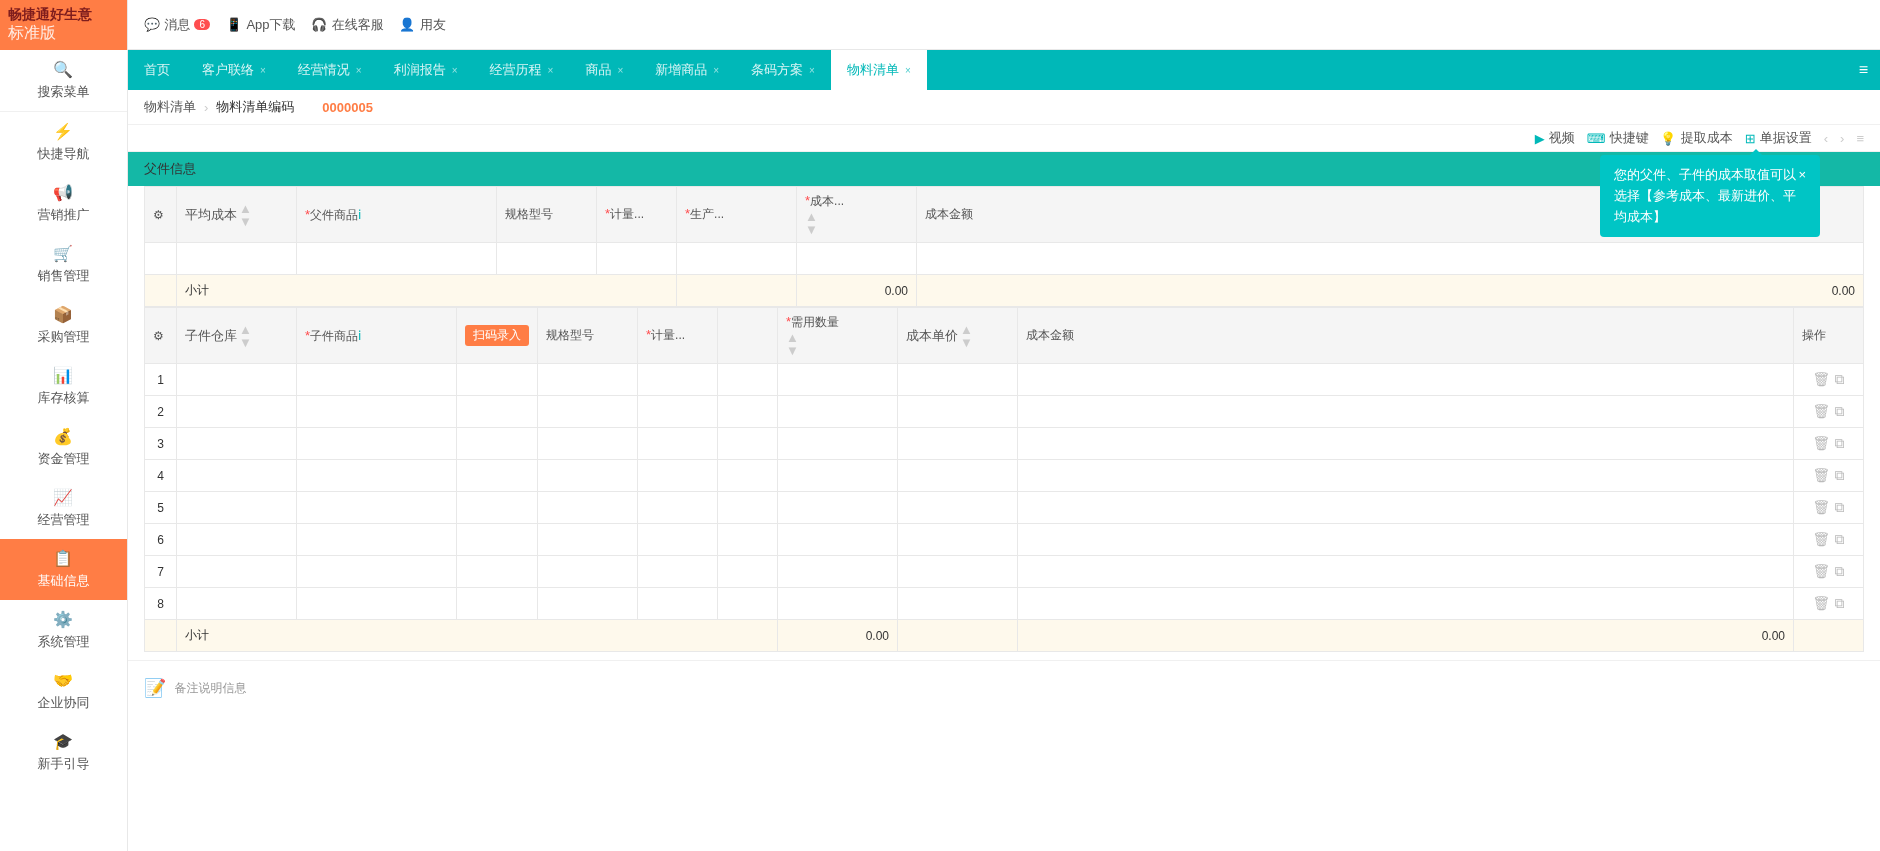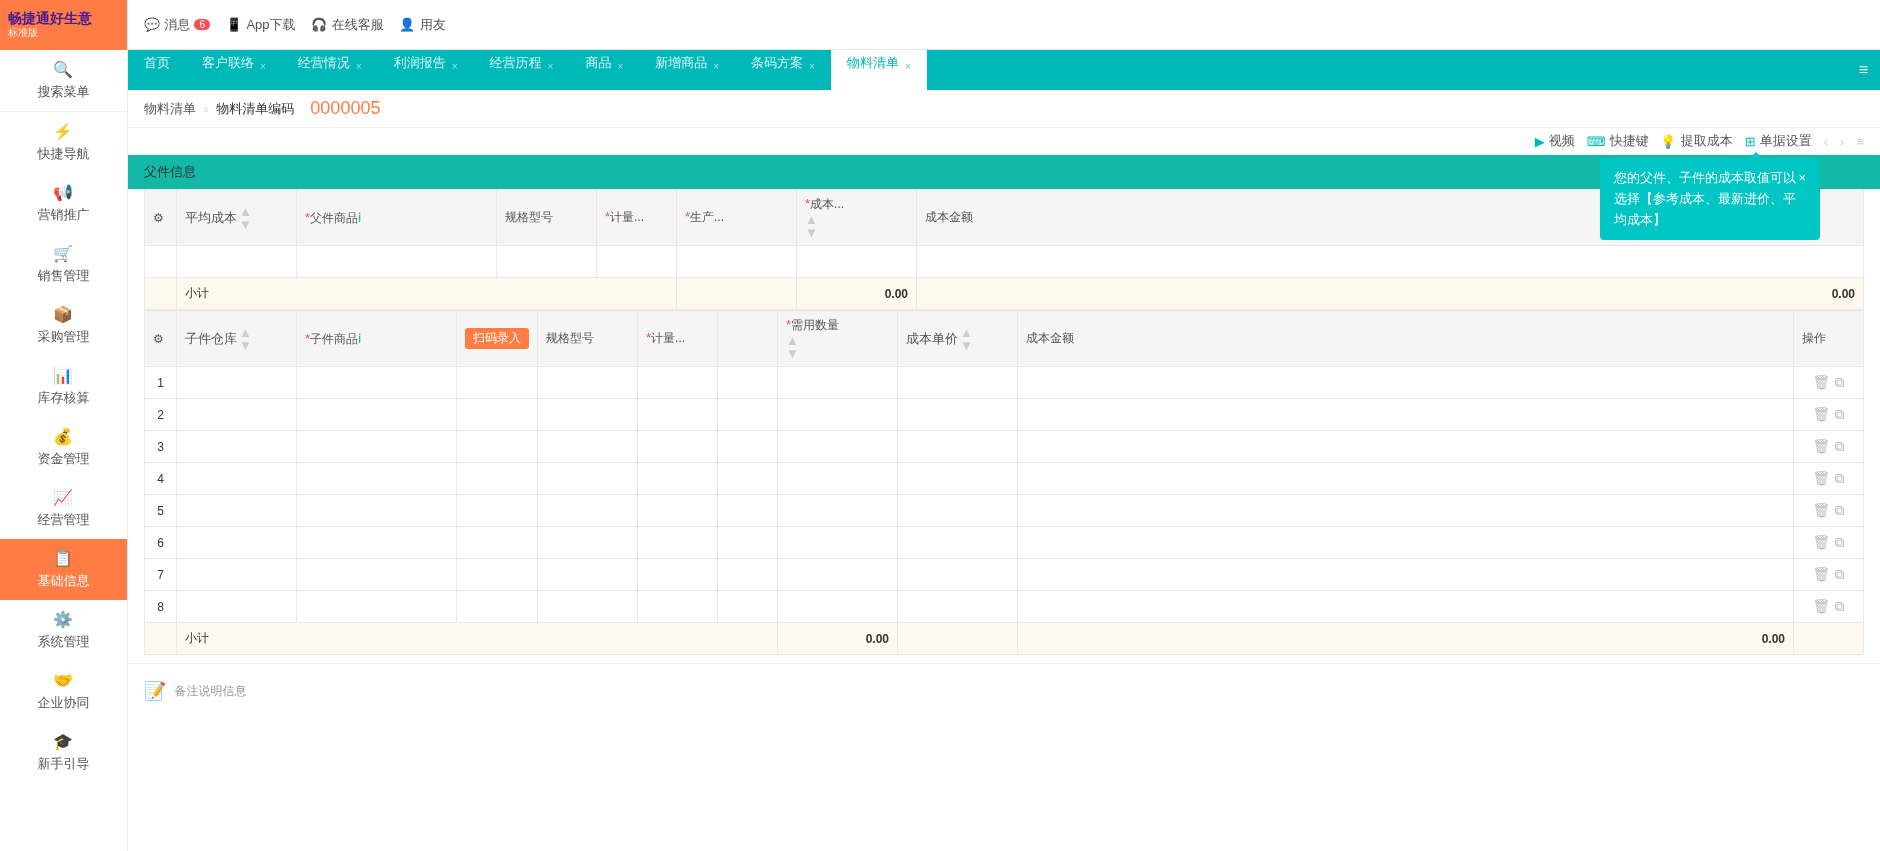--- a/index.html
+++ b/index.html
@@ -1,22 +1,22 @@
 <!DOCTYPE html>
 <html><head>
   <meta charset="utf-8">
   <style>
     * { box-sizing: border-box; margin: 0; padding: 0; font-family: 'Microsoft YaHei', Arial, sans-serif; font-size: 13px; }
     body { display: flex; height: 851px; overflow: hidden; background: #f5f5f5; }
 
     
     .sidebar { width: 128px; background: #fff; border-right: 1px solid #e8e8e8; display: flex; flex-direction: column; flex-shrink: 0; }
     .sidebar-header { background: #ff7d45; padding: 12px 8px; display: flex; align-items: center; gap: 6px; height: 50px; }
-    .sidebar-logo-text { color: #4c1d95; font-size: 14px; font-weight: bold; line-height: 1.2; }
-    .sidebar-logo-sub { color: #fff; font-size: 10px; opacity: 0.85; }
+    .sidebar-logo-text { color: #7f1d1d; font-size: 14px; font-weight: bold; line-height: 1.2; }
+    .sidebar-logo-sub { color: #fff; font-size: 16px; opacity: 0.85; }
     .sidebar-search { display: flex; align-items: center; gap: 6px; padding: 8px 12px; color: #555; cursor: pointer; border-bottom: 1px solid #f0f0f0; }
     .sidebar-item { display: flex; flex-direction: column; align-items: center; padding: 10px 4px; cursor: pointer; color: #555; gap: 4px; font-size: 12px; }
     .sidebar-item.active { background: #ff7d45; color: #fff; }
     .sidebar-item .icon { font-size: 16px; }
     .sidebar-nav { flex: 1; overflow-y: auto; }
 
     
     .main { flex: 1; display: flex; flex-direction: column; overflow: hidden; }
 
     
@@ -25,54 +25,54 @@
     .topbar-title { font-size: 13px; color: #333; }
     .topbar-dropdown { color: #999; }
     .topbar-gear { color: #999; font-size: 16px; cursor: pointer; }
     .topbar-btn { background: #00c5c5; color: #fff; border: none; border-radius: 4px; padding: 5px 14px; cursor: pointer; font-size: 13px; }
     .topbar-right { display: flex; align-items: center; gap: 16px; color: #555; font-size: 13px; }
     .topbar-right-item { display: flex; align-items: center; gap: 4px; cursor: pointer; }
     .badge { background: #ff4d4f; color: #fff; border-radius: 10px; font-size: 10px; padding: 0 5px; min-width: 16px; text-align: center; }
 
     
     .nav-tabs { background: #00b8b8; display: flex; align-items: center; height: 40px; flex-shrink: 0; overflow-x: auto; }
-    .nav-tab { color: #fff; padding: 18px 16px; height: 40px; display: flex; align-items: flex-end; gap: 4px; cursor: pointer; white-space: nowrap; font-size: 13px; opacity: 0.85; }
+    .nav-tab { color: #fff; padding: 12px 16px; height: 40px; display: flex; align-items: center; gap: 4px; cursor: pointer; white-space: nowrap; font-size: 13px; opacity: 0.85; }
     .nav-tab.active { background: #fff; color: #00b8b8; opacity: 1; }
     .nav-tab .close-icon { font-size: 10px; opacity: 0.7; margin-left: 2px; }
     .nav-close-all { margin-left: auto; color: #fff; padding: 0 12px; cursor: pointer; font-size: 16px; }
 
     
     .page-content { flex: 1; overflow-y: auto; background: #fff; padding: 0; }
 
     
     .breadcrumb-bar { display: flex; align-items: center; padding: 8px 16px; border-bottom: 1px solid #f0f0f0; gap: 8px; }
     .breadcrumb-item { color: #555; font-size: 13px; cursor: pointer; }
     .breadcrumb-item.active { color: #333; font-weight: 500; }
     .breadcrumb-sep { color: #ccc; }
-    .breadcrumb-code { color: #ff7d45; font-size: 18px; margin-left: 8px; }
+    .breadcrumb-code { color: #ff7d45; font-size: 13px; margin-left: 20px; font-weight: bold; }
 
     
     .form-toolbar { display: flex; align-items: center; justify-content: flex-end; padding: 4px 16px; gap: 12px; border-bottom: 1px solid #f0f0f0; position: relative; }
     .toolbar-btn { display: flex; align-items: center; gap: 4px; color: #555; cursor: pointer; font-size: 12px; }
     .toolbar-btn .t-icon { color: #00b8b8; }
 
     
     .tooltip-popup { position: absolute; right: 60px; top: 30px; background: #00c5c5; color: #fff; border-radius: 4px; padding: 10px 14px; width: 220px; font-size: 12px; line-height: 1.6; z-index: 100; }
     .tooltip-popup::before { content: ''; position: absolute; top: -6px; left: 50%; transform: translateX(40px); border: 6px solid transparent; border-bottom-color: #00c5c5; border-top: none; }
     .tooltip-close { float: right; cursor: pointer; }
 
     
     .section-title { padding: 8px 16px; font-size: 13px; color: #333; font-weight: 500; background: #14b8a6; }
 
     
     .data-table { width: 100%; border-collapse: collapse; }
     .data-table th { background: #f5f5f5; border: 1px solid #e8e8e8; padding: 6px 8px; text-align: left; font-weight: normal; color: #555; font-size: 12px; white-space: nowrap; }
     .data-table td { border: 1px solid #e8e8e8; padding: 4px 8px; color: #333; font-size: 12px; height: 32px; }
     .data-table tr.subtotal td { background: #fef9ec; font-size: 12px; color: #333; }
-    .data-table tr.subtotal td.bold { font-weight: bold; }
+    .data-table tr.subtotal td.bold { font-weight: normal; }
     .scan-btn { background: #ff7d45; color: #fff; border: none; border-radius: 3px; padding: 2px 8px; font-size: 12px; cursor: pointer; }
     .gear-col { color: #999; text-align: center; width: 30px; }
     .action-icons { display: flex; gap: 4px; justify-content: center; }
     .action-icon { color: #bbb; cursor: pointer; font-size: 14px; }
     .th-sort { display: flex; align-items: center; gap: 2px; }
     .sort-icon { color: #ccc; font-size: 10px; display: flex; flex-direction: column; line-height: 1; }
     .table-wrapper { overflow-x: auto; padding: 0 16px; }
   </style>
 </head>
 <body>

